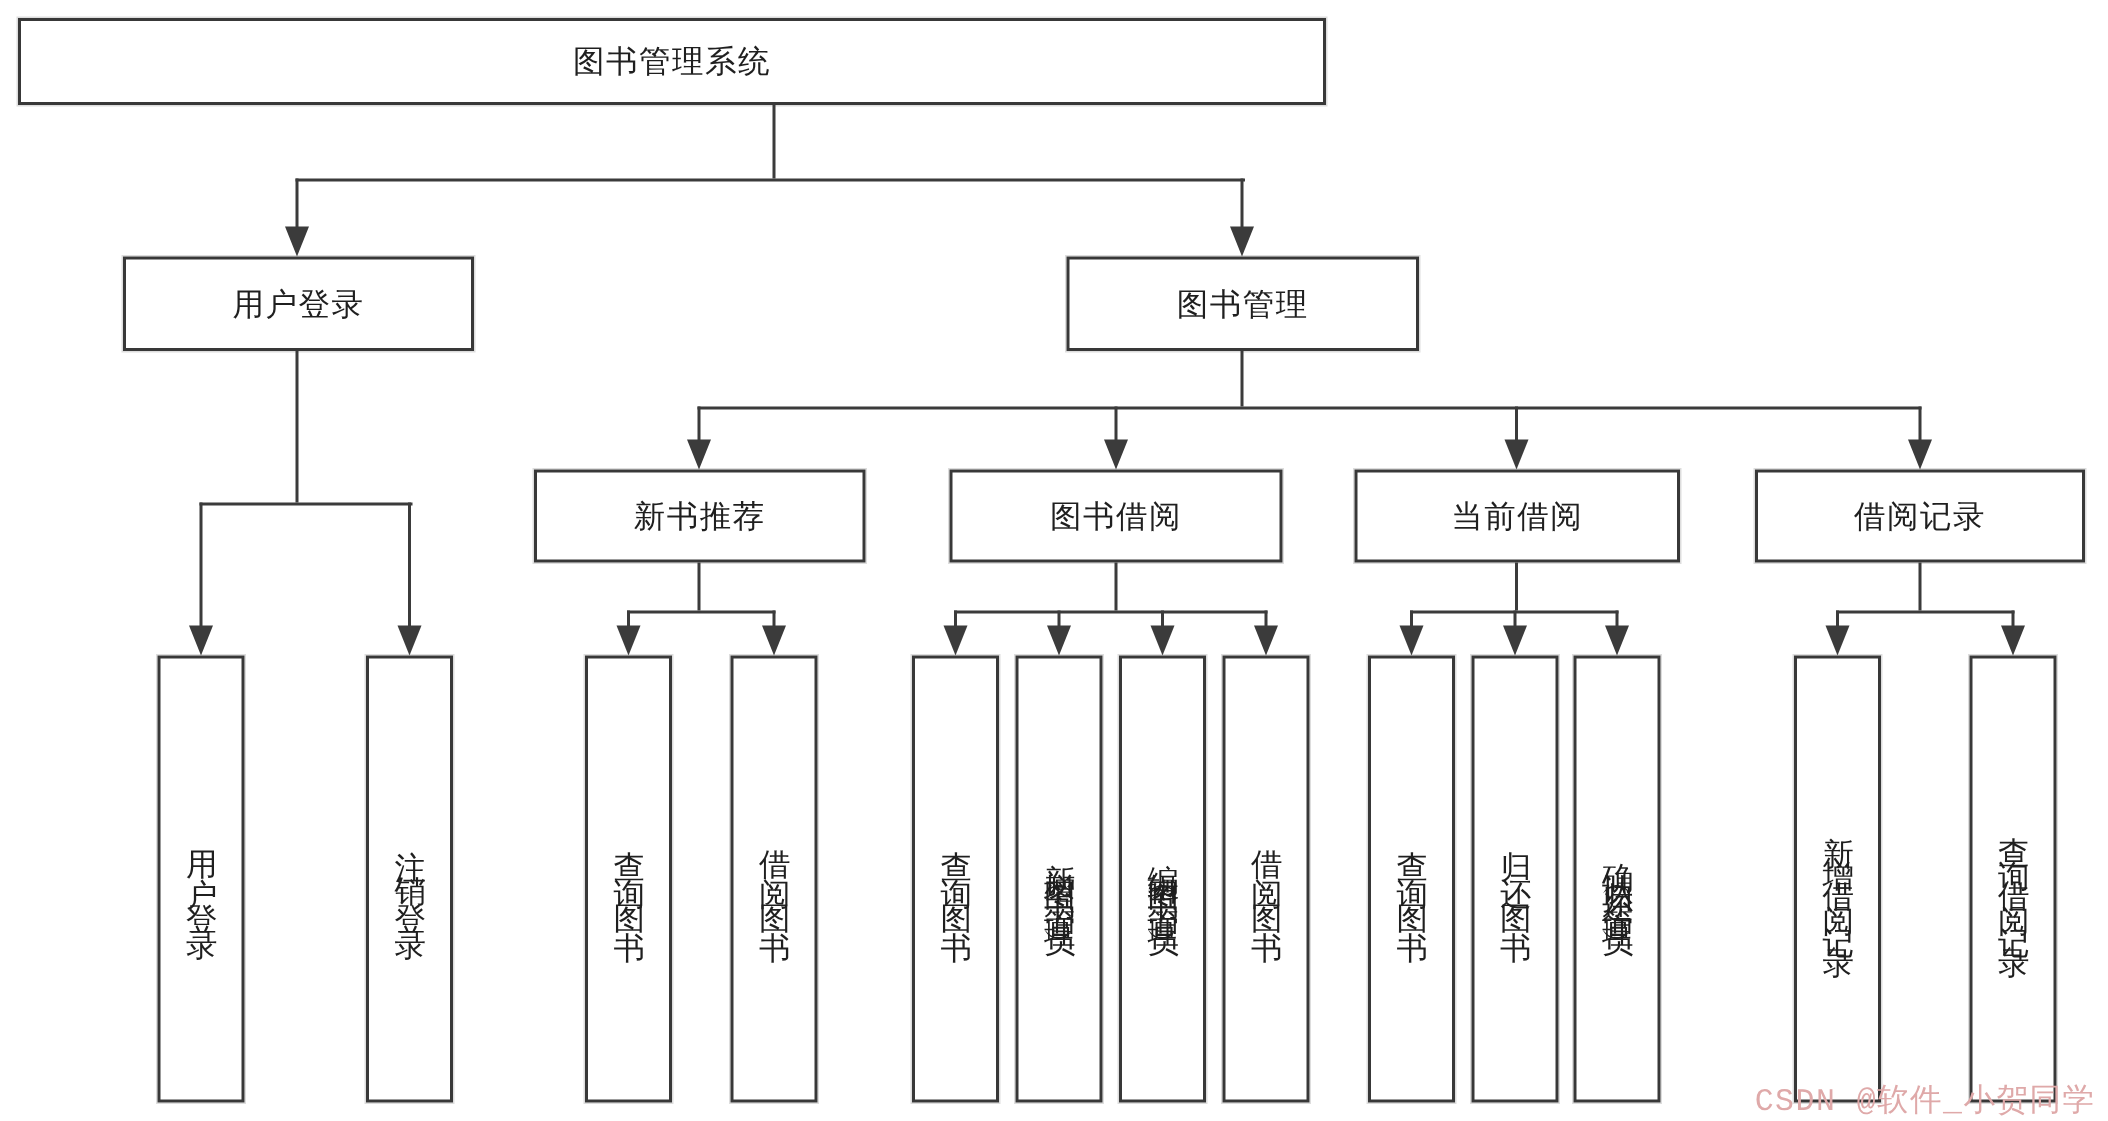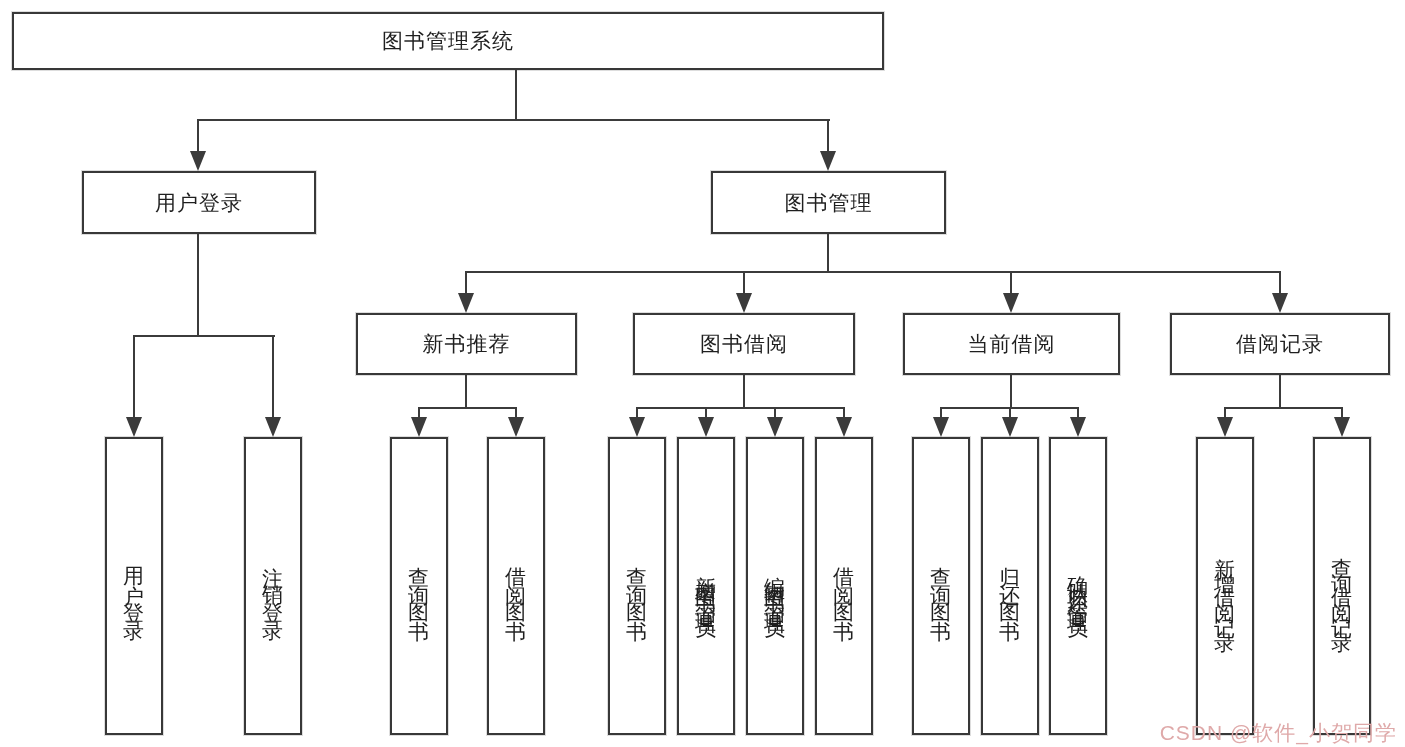--- a/index.html
+++ b/index.html
@@ -49,20 +49,21 @@
     border-right:8px solid transparent;
     border-top:20px solid var(--line);
   }
   .watermark{
     position:absolute;
     right:8px;top:719px;
     font-size:21px;
     color:var(--watermark);
     letter-spacing:1px;
     white-space:nowrap;
+    font-family:Liberation Mono, monospace;
   }
 </style>
 </head>
 <body>
 
 <div class="stage">
 
   <div class="box" style="left:12px;top:12px;width:872px;height:58px">
     <span class="hlabel">图书管理系统</span>
   </div>

